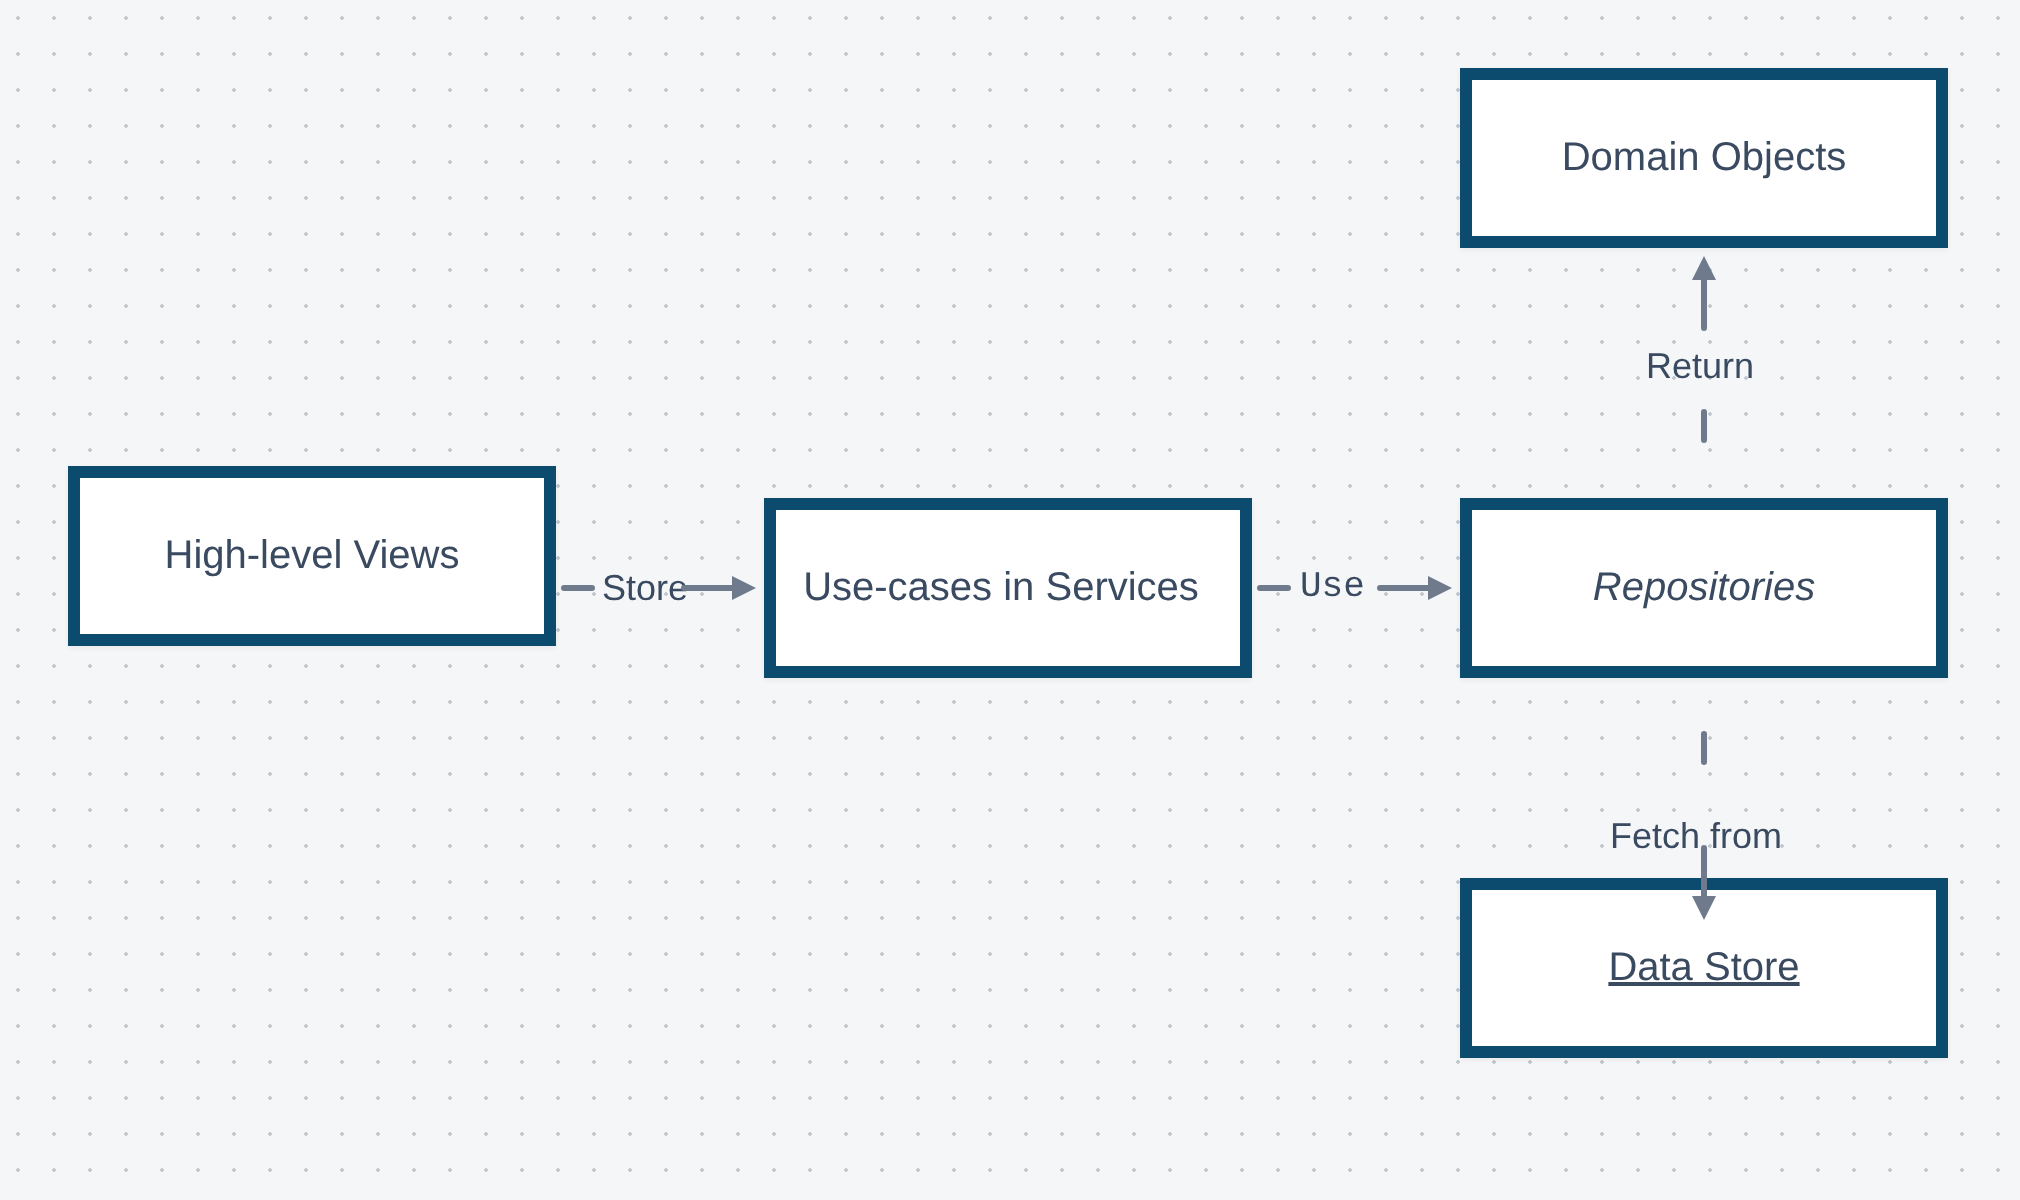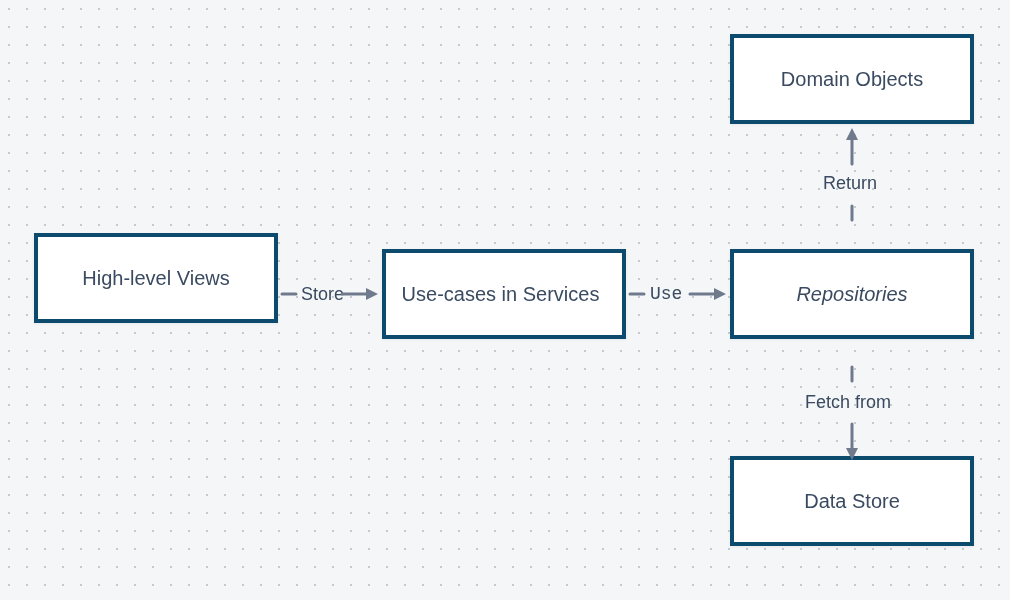--- a/index.html
+++ b/index.html
@@ -11,21 +11,21 @@
     background-size: 18px 18px;
     position: relative;
     color: #435066;
     overflow: hidden;
   }
   .node {
     position: absolute;
     width: 244px;
     height: 90px;
     background: #ffffff;
-    border: 4px solid #0c4a6e;
+    border: 6px solid #0c4a6e;
     box-shadow: 0 1px 3px rgba(0,0,0,0.06);
     display: flex;
     align-items: center;
     justify-content: center;
     text-align: center;
     font-size: 20px;
     line-height: 1.4;
     color: #3a4a60;
     padding: 8px 20px;
   }
@@ -60,21 +60,21 @@
 </div>
 
 <div class="node" style="left:730px; top:249px;font-style:italic;">
   <span>Repositories</span>
 </div>
 
 <div class="node" style="left:730px; top:34px;">
   <span>Domain Objects</span>
 </div>
 
-<div class="node" style="left:730px; top:456px;">
+<div class="node" style="left:730px; top:439px;text-decoration:underline;">
   <span>Data Store</span>
 </div>
 
 <svg class="arrow-svg" style="left:278px; top:285px; width:22px; height:18px;">
   <line x1="4" y1="9" x2="18" y2="9"></line>
 </svg>
 <span class="edge-label" style="left:301px; top:284px;">Store</span>
 
 <svg class="arrow-svg" style="left:338px; top:285px; width:44px; height:18px;">
   <line x1="4" y1="9" x2="28" y2="9"></line>
@@ -96,18 +96,18 @@
 </svg>
 <span class="edge-label" style="left:823px; top:173px;">Return</span>
 
 <svg class="arrow-svg" style="left:843px; top:202px; width:18px; height:47px;">
   <line x1="9" y1="4" x2="9" y2="18"></line>
 </svg>
 
 <svg class="arrow-svg" style="left:843px; top:339px; width:18px; height:47px;">
   <line x1="9" y1="28" x2="9" y2="42"></line>
 </svg>
-<span class="edge-label" style="left:805px; top:392px;">Fetch from</span>
+<span class="edge-label" style="left:805px; top:408px;">Fetch from</span>
 
 <svg class="arrow-svg" style="left:843px; top:420px; width:18px; height:44px;">
   <line x1="9" y1="4" x2="9" y2="28"></line>
   <polygon points="3,28 9,40 15,28"></polygon>
 </svg>
 
 </body></html>

